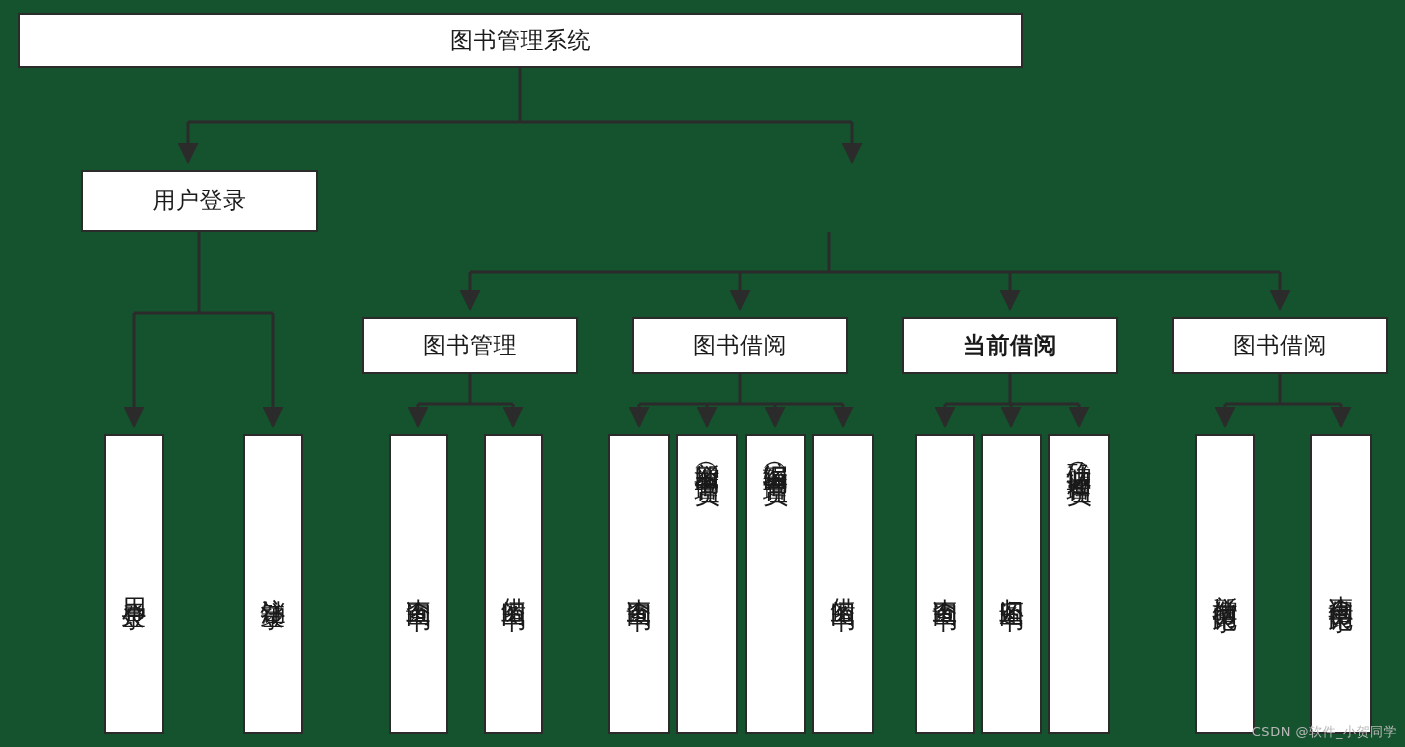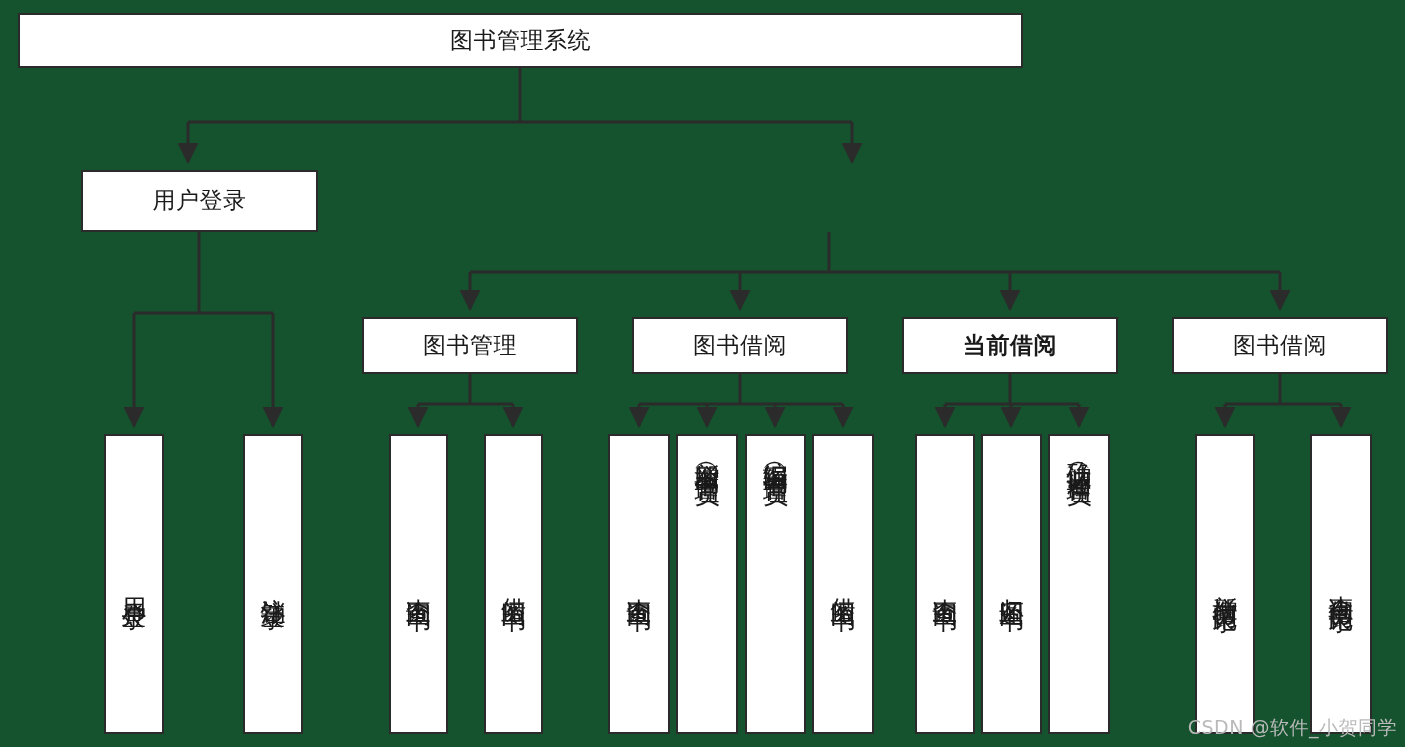--- a/index.html
+++ b/index.html
@@ -57,21 +57,21 @@
     white-space: nowrap;
   }
   .node.vertical.centered {
     align-items: center;
     padding-top: 0;
   }
   #watermark {
     position: absolute;
     right: 8px;
     bottom: 6px;
-    font-size: 19px;
+    font-size: 13px;
     color: #b9b9b9;
     letter-spacing: 0.5px;
     z-index: 6;
     white-space: nowrap;
     margin-left: 23px;
   }
 </style>
 </head>
 <body>
 

